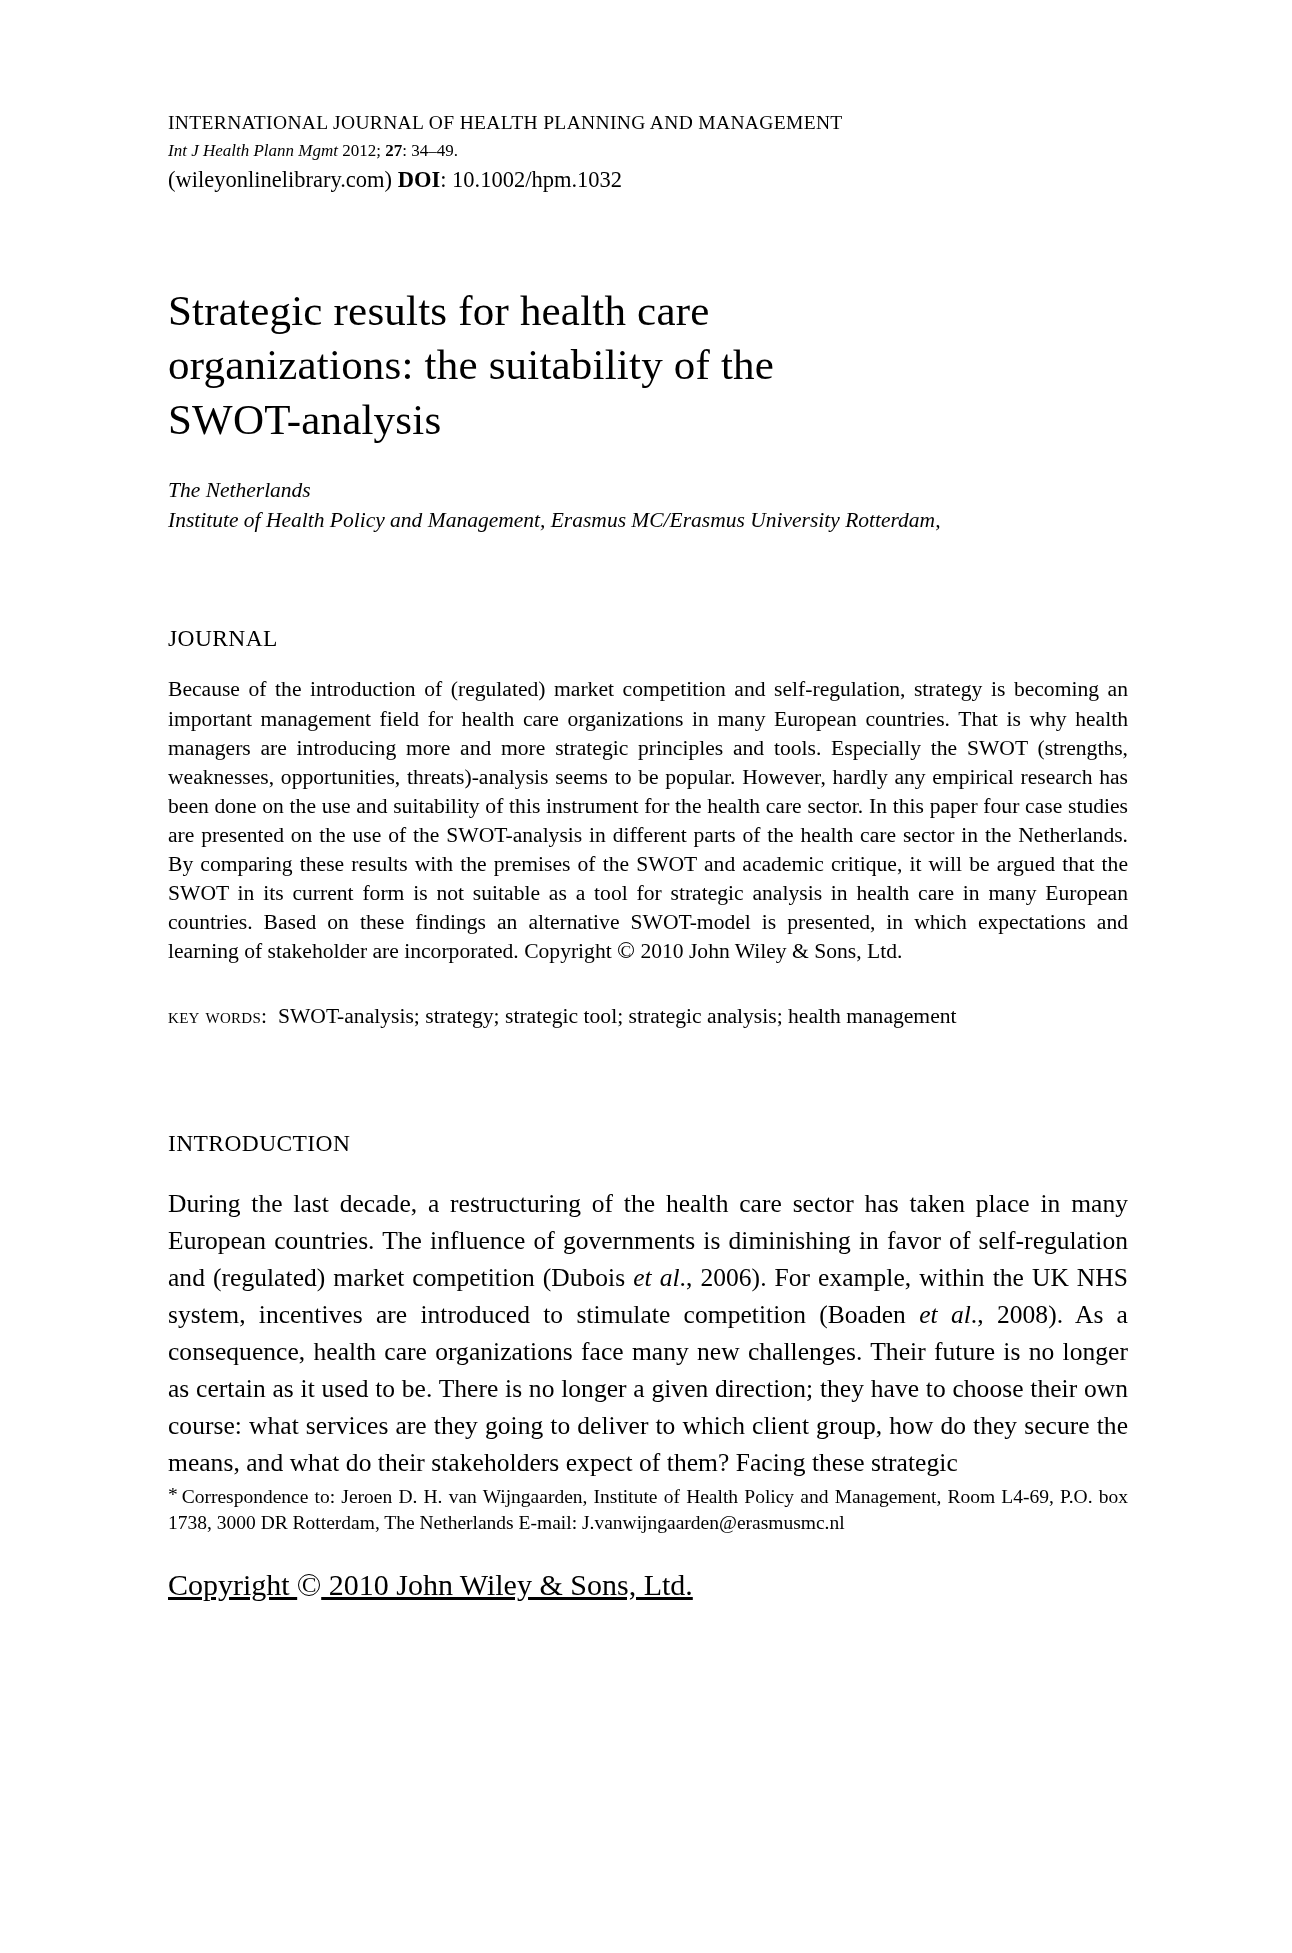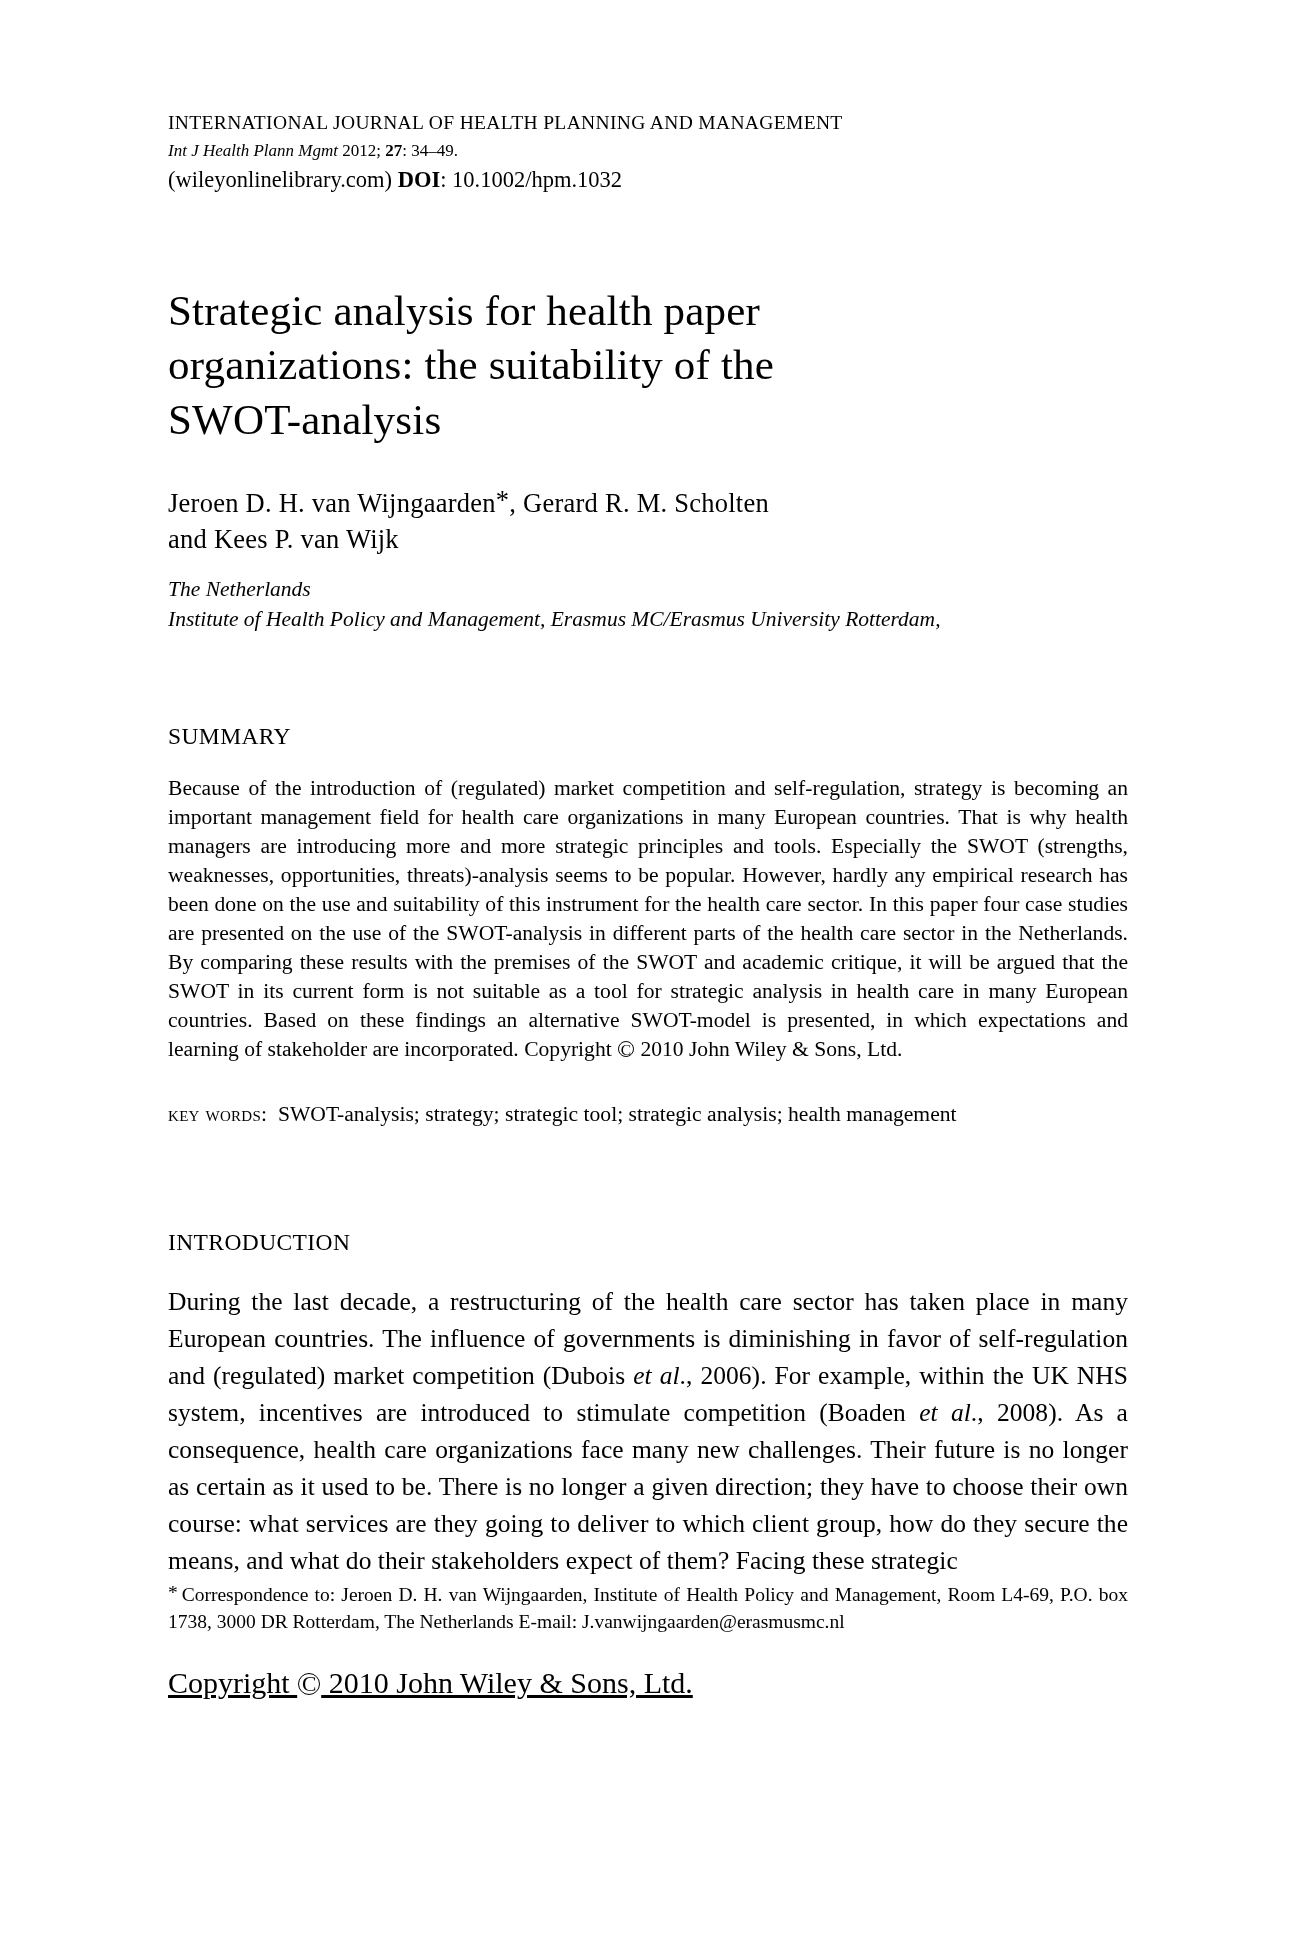--- a/index.html
+++ b/index.html
@@ -183,36 +183,32 @@
 <div class="page">
   <div class="content">
 
     <div class="journal-block">
       <div class="journal-name">INTERNATIONAL JOURNAL OF HEALTH PLANNING AND MANAGEMENT</div>
       <div class="journal-cite"><span class="ital">Int J Health Plann Mgmt</span> <span>2012;</span> <span class="bold">27</span><span>: 34–49.</span></div>
       <div class="journal-line"><span>(wileyonlinelibrary.com)</span> <span class="bold">DOI</span><span>: 10.1002/hpm.1032</span></div>
     </div>
 
     <h1 class="title">
-      <span class="title-line">Strategic analysis for health paper</span>
+      <span class="title-line">Strategic results for health care</span>
       <span class="title-line">organizations: the suitability of the</span>
       <span class="title-line">SWOT-analysis</span>
     </h1>
 
-    <div class="authors">
-      <span class="authors-line"><span>Jeroen D. H. van Wijngaarden</span><sup class="star">*</sup><span>, Gerard R. M. Scholten</span></span>
-      <span class="authors-line">and Kees P. van Wijk</span>
-    </div>
 
     <div class="affiliation">
       <span class="affiliation-line">The Netherlands</span>
       <span class="affiliation-line">Institute of Health Policy and Management, Erasmus MC/Erasmus University Rotterdam,</span>
     </div>
 
-    <div class="section-heading summary-heading">SUMMARY</div>
+    <div class="section-heading summary-heading">JOURNAL</div>
     <div class="abstract"><span>Because of the introduction of (regulated) market competition and self-regulation, strategy is becoming an important management field for health care organizations in many European countries. That is why health managers are introducing more and more strategic principles and tools. Especially the SWOT (strengths, weaknesses, opportunities, threats)-analysis seems to be popular. However, hardly any empirical research has been done on the use and suitability of this instrument for the health care sector. In this paper four case studies are presented on the use of the SWOT-analysis in different parts of the health care sector in the Netherlands. By comparing these results with the premises of the SWOT and academic critique, it will be argued that the SWOT in its current form is not suitable as a tool for strategic analysis in health care in many European countries. Based on these findings an alternative SWOT-model is presented, in which expectations and learning of stakeholder are incorporated. Copyright </span><span class="csym">C</span><span> 2010 John Wiley &amp; Sons, Ltd.</span></div>
 
     <div class="keywords"><span class="kw-label">key words</span><span>:</span>&nbsp; <span>SWOT-analysis; strategy; strategic tool; strategic analysis; health management</span></div>
 
     <div class="section-heading intro-heading">INTRODUCTION</div>
     <div class="body-text"><span>During the last decade, a restructuring of the health care sector has taken place in many European countries. The influence of governments is diminishing in favor of self-regulation and (regulated) market competition (Dubois </span><span class="ital">et al</span><span>., 2006). For example, within the UK NHS system, incentives are introduced to stimulate competition (Boaden </span><span class="ital">et al</span><span>., 2008). As a consequence, health care organizations face many new challenges. Their future is no longer as certain as it used to be. There is no longer a given direction; they have to choose their own course: what services are they going to deliver to which client group, how do they secure the means, and what do their stakeholders expect of them? Facing these strategic</span></div>
 
     <div class="footnote"><span class="fn-star">*</span> <span>Correspondence to: Jeroen D. H. van Wijngaarden, Institute of Health Policy and Management, Room L4-69, P.O. box 1738, 3000 DR Rotterdam, The Netherlands E-mail: J.vanwijngaarden@erasmusmc.nl</span></div>
 
     <div class="copyright"><span>Copyright </span><span class="csym">C</span><span> 2010 John Wiley &amp; Sons, Ltd.</span></div>

